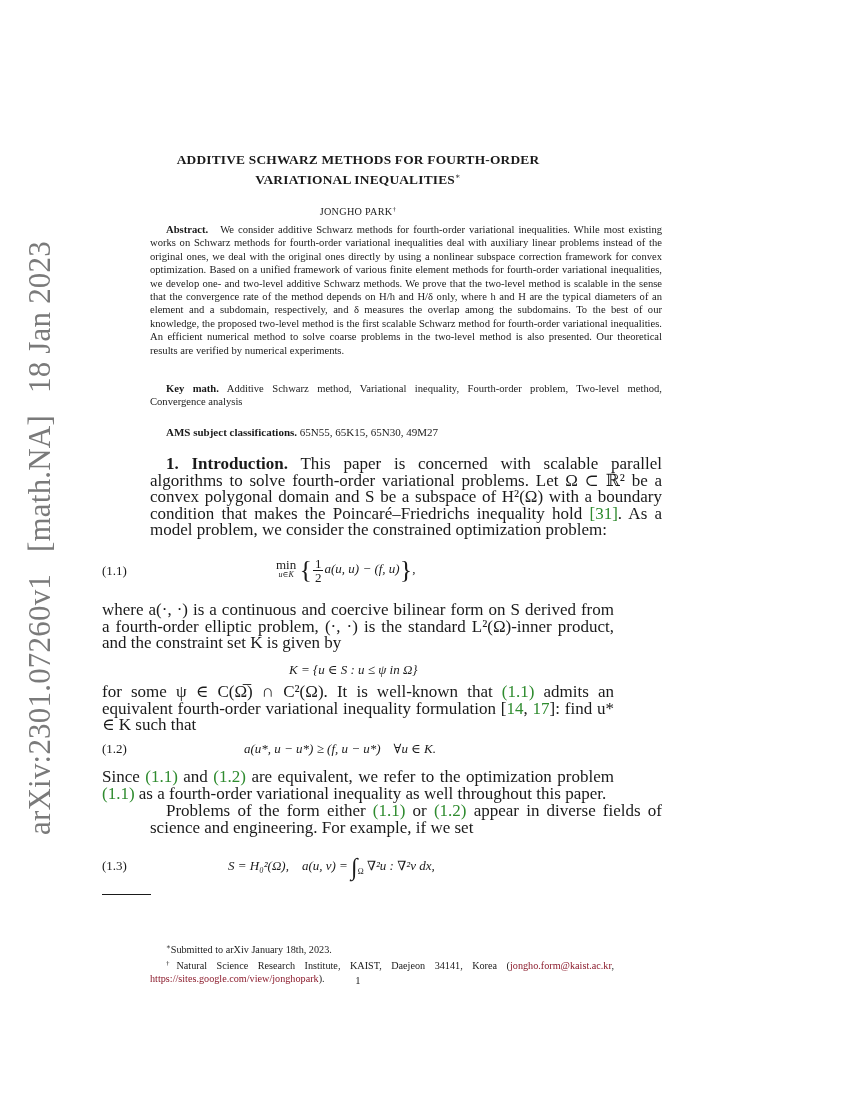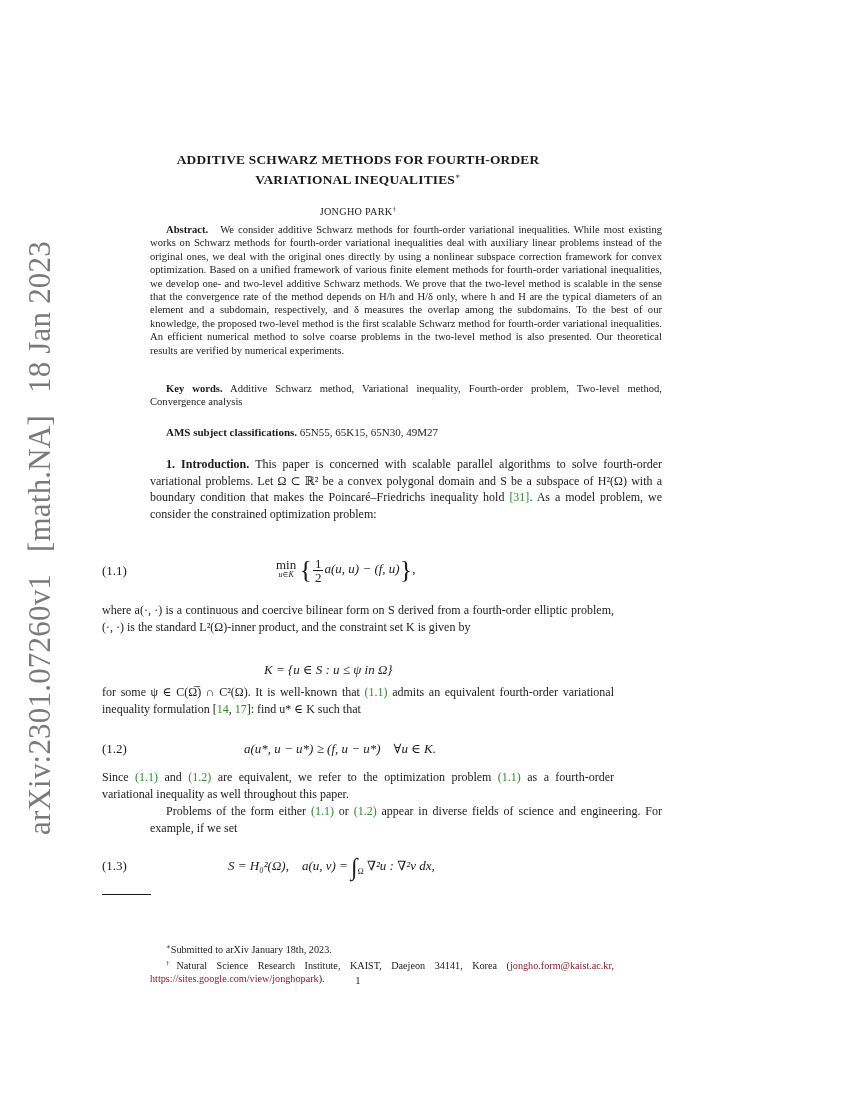--- a/index.html
+++ b/index.html
@@ -14,21 +14,21 @@
            font-weight: bold; font-size: 13.4px; line-height: 17px; letter-spacing: 0.2px; }
   .title sup { font-size: 8px; font-weight: normal; }
   .author { position: absolute; top: 205px; left: 0; width: 100%; text-align: center; font-size: 10.2px; letter-spacing: 0.3px; }
   .author sup { font-size: 7px; }
   .abstract { position: absolute; top: 223px; left: 0; width: 512px; font-size: 10.6px; line-height: 13.4px;
               text-align: justify; }
   .indent { text-indent: 16px; margin-left: 48px; }
   .b { font-weight: bold; }
   .keywords { position: absolute; top: 382px; left: 0; width: 512px; font-size: 10.6px; line-height: 13.4px; text-align: justify; }
   .ams { position: absolute; top: 426px; left: 0; width: 512px; font-size: 11px; line-height: 13.4px; }
-  .body { position: absolute; left: 0; width: 512px; font-size: 12px; line-height: 16.6px; text-align: justify; }
+  .body { position: absolute; left: 0; width: 512px; font-size: 17px; line-height: 16.6px; text-align: justify; }
   .intro { top: 456px; }
   .lnk { color: #2e8b2e; }
   .red { color: #8b1a2b; }
   .eq { position: absolute; left: 0; width: 512px; font-size: 13px; height: 20px; }
   .eq .num { position: absolute; left: 0; top: 0; }
   .eq .math { position: absolute; top: 0; font-style: italic; white-space: nowrap; }
   .ro { font-style: normal; }
   .frac { display: inline-block; vertical-align: middle; text-align: center; font-style: normal; line-height: 13px; margin: 0 1px; }
   .frac .n { display: block; border-bottom: 1px solid #1a1a1a; padding: 0 2px; }
   .frac .d { display: block; }
@@ -60,21 +60,21 @@
   <div class="author">
     <span>JONGHO PARK</span><sup>†</sup>
   </div>
 
   <div class="abstract indent">
     <span class="b">Abstract.</span>&nbsp;&nbsp;
     <span>We consider additive Schwarz methods for fourth-order variational inequalities. While most existing works on Schwarz methods for fourth-order variational inequalities deal with auxiliary linear problems instead of the original ones, we deal with the original ones directly by using a nonlinear subspace correction framework for convex optimization. Based on a unified framework of various finite element methods for fourth-order variational inequalities, we develop one- and two-level additive Schwarz methods. We prove that the two-level method is scalable in the sense that the convergence rate of the method depends on H/h and H/δ only, where h and H are the typical diameters of an element and a subdomain, respectively, and δ measures the overlap among the subdomains. To the best of our knowledge, the proposed two-level method is the first scalable Schwarz method for fourth-order variational inequalities. An efficient numerical method to solve coarse problems in the two-level method is also presented. Our theoretical results are verified by numerical experiments.</span>
   </div>
 
   <div class="keywords indent">
-    <span class="b">Key words.</span>
+    <span class="b">Key math.</span>
     <span>Additive Schwarz method, Variational inequality, Fourth-order problem, Two-level method, Convergence analysis</span>
   </div>
 
   <div class="ams indent">
     <span class="b">AMS subject classifications.</span>
     <span>65N55, 65K15, 65N30, 49M27</span>
   </div>
 
   <div class="body intro indent">
     <span class="b">1. Introduction.</span>
@@ -87,21 +87,21 @@
       <span class="sub"><span>min</span><span class="s">u∈K</span></span>
       <span class="brace">{</span><span class="frac"><span class="n">1</span><span class="d">2</span></span><span>a(u, u) − (f, u)</span><span class="brace">}</span><span class="ro">,</span>
     </span>
   </div>
 
   <div class="body" style="top:602px;">
     <span>where a(·, ·) is a continuous and coercive bilinear form on S derived from a fourth-order elliptic problem, (·, ·) is the standard L²(Ω)-inner product, and the constraint set K is given by</span>
   </div>
 
   <div class="eq" style="top:662px;">
-    <span class="math" style="left:162px;">K = {u ∈ S : u ≤ ψ in Ω}</span>
+    <span class="math" style="left:187px;">K = {u ∈ S : u ≤ ψ in Ω}</span>
   </div>
 
   <div class="body" style="top:684px;">
     <span>for some ψ ∈ C(Ω̅) ∩ C²(Ω). It is well-known that </span><span class="lnk">(1.1)</span><span> admits an equivalent fourth-order variational inequality formulation </span><span>[</span><span class="lnk">14</span><span>, </span><span class="lnk">17</span><span>]</span><span>: find u* ∈ K such that</span>
   </div>
 
   <div class="eq" style="top:741px;">
     <span class="num">(1.2)</span>
     <span class="math" style="left:142px;white-space:pre;">a(u*, u − u*) ≥ (f, u − u*)    ∀u ∈ K.</span>
   </div>

